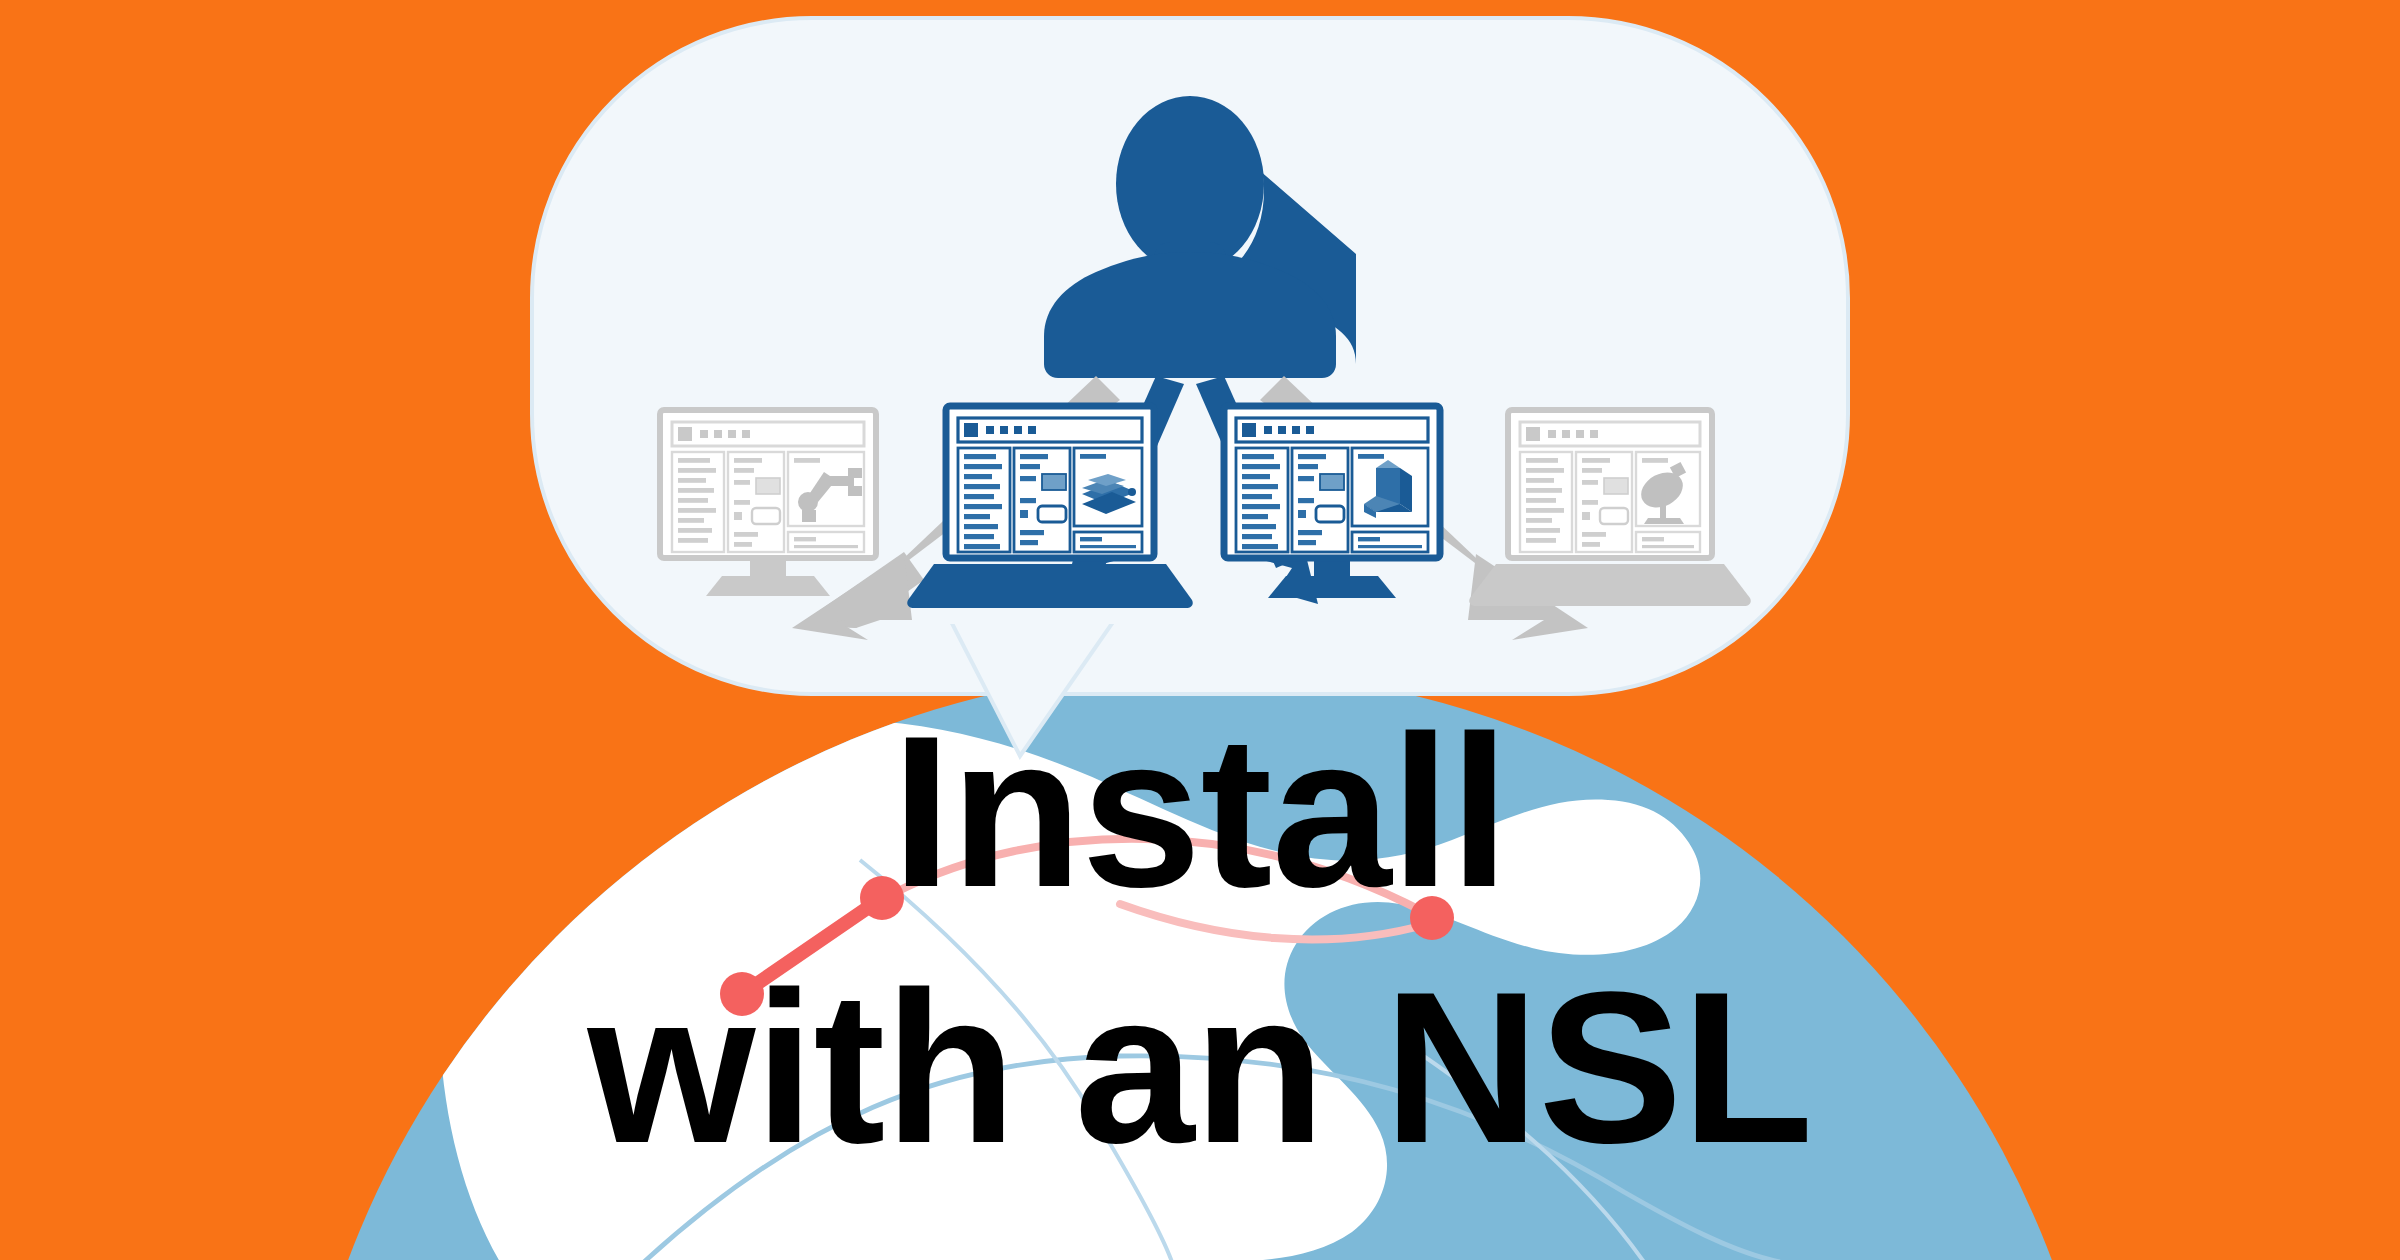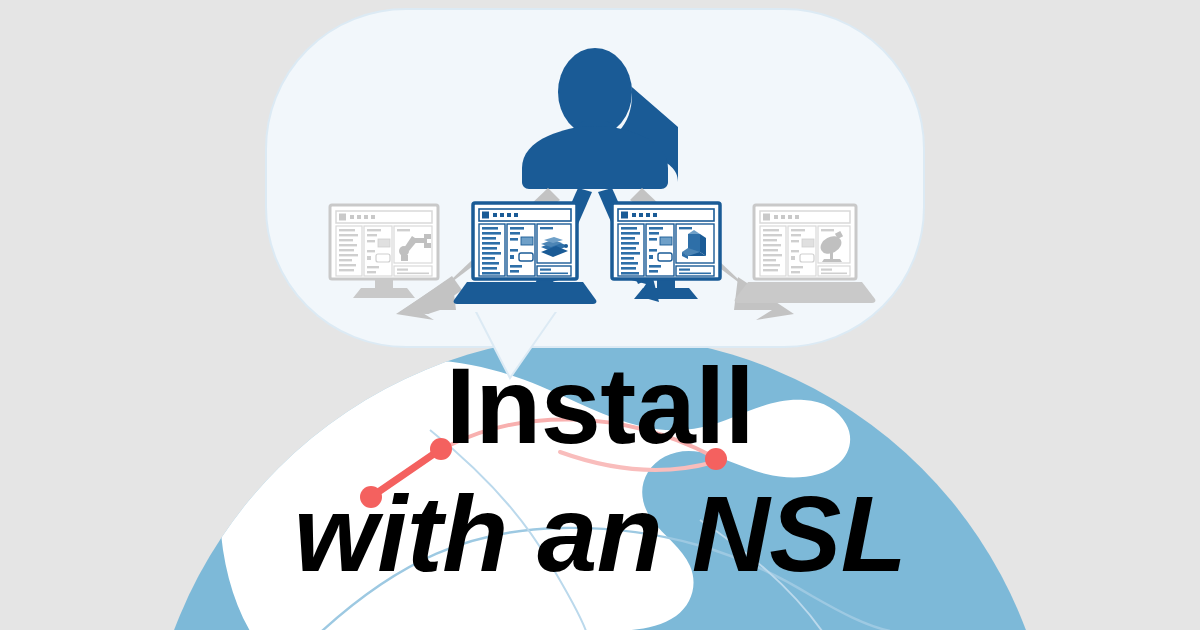--- a/index.html
+++ b/index.html
@@ -8,21 +8,21 @@
     background: #ffffff;
   }
   body {
     font-family: "Liberation Sans", sans-serif;
   }
   #stage {
     position: relative;
     width: 1200px;
     height: 630px;
     overflow: hidden;
-    background: #e5e5e5;
+    background: #f97316;
   }
   #stage svg.layer {
     position: absolute;
     left: 0;
     top: 0;
     width: 1200px;
     height: 630px;
     display: block;
   }
   .headline-layer {
@@ -45,21 +45,20 @@
     line-height: 1;
     white-space: nowrap;
   }
   .headline-1 {
     top: 352px;
     font-size: 108px;
   }
   .headline-2 {
     top: 480px;
     font-size: 108px;
-    font-style: italic;
   }
 </style>
 </head>
 <body>
 
 <div id="stage">
 
   <svg class="layer" viewBox="0 0 1200 630" xmlns="http://www.w3.org/2000/svg">
     <defs>
       <linearGradient id="globeGrad" x1="0" y1="0" x2="0" y2="1">

